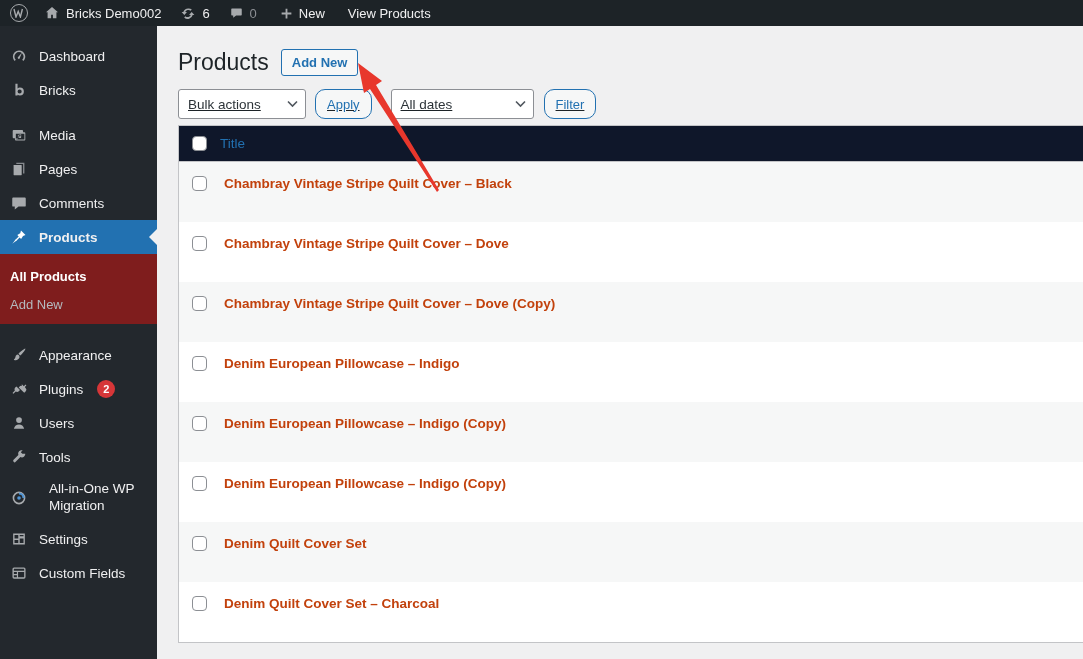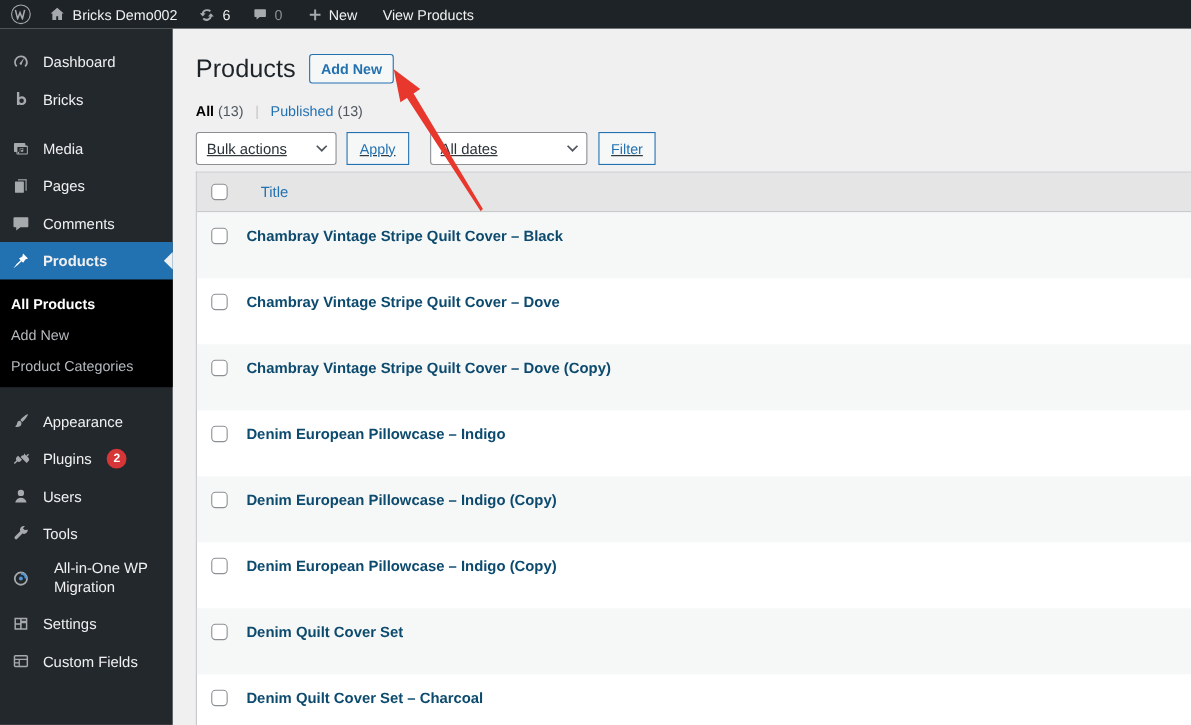--- a/index.html
+++ b/index.html
@@ -41,21 +41,21 @@
   }
   .menu-item .mi-icon { width:20px; height:20px; color:#a7aaad; flex:0 0 20px; display:flex; align-items:center; justify-content:center; }
   .menu-item.active { background:#2271b1; font-weight:600; }
   .menu-item.active .mi-icon { color:#fff; }
   .menu-item.active::after {
     content:""; position:absolute; right:0; top:50%; transform:translateY(-50%);
     border:8px solid transparent; border-right-color:#f0f0f1; border-left-width:0;
   }
   .menu-sep { height:11px; }
   .submenu {
-    background:#000000; padding:8px 17px 6px 0; margin-bottom:14px;
+    background:#7f1d1d; padding:8px 17px 6px 0; margin-bottom:14px;
   }
   .submenu-item {
     height:28px; display:flex; align-items:center; padding-left:10px;
     font-size:13px; color:#b4b9be; cursor:pointer;
   }
   .submenu-item.current { color:#fff; font-weight:700; }
   .badge {
     min-width:18px; height:18px; border-radius:9px; background:#d63638;
     color:#fff; font-size:11px; font-weight:700;
     display:flex; align-items:center; justify-content:center; margin-left:4px;
@@ -83,42 +83,42 @@
 
   .toolbar { padding:12px 0 0 21px; display:flex; align-items:center;text-decoration:underline; }
   .wp-select {
     position:relative; height:30px; background:#fff; border:1px solid #8c8f94;
     border-radius:3px; display:flex; align-items:center; padding:0 30px 0 9px;
     font-size:13.5px; color:#2c3338; cursor:pointer;
   }
   .wp-select .chev { position:absolute; right:7px; top:50%; transform:translateY(-50%); color:#50575e; }
   .wp-btn {
     height:30px; background:#f6f7f7; border:1px solid #2271b1; color:#2271b1;
-    border-radius:0; font-size:13px; padding:0 11px; cursor:pointer;
+    border-radius:10px; font-size:13px; padding:0 11px; cursor:pointer;
     font-family:"Liberation Sans", sans-serif;
   }
   .sp9 { width:9px; } .sp19 { width:19px; } .sp10 { width:10px; }
   #bulk-select { min-width:128px; }
   #dates-select { min-width:143px; }
 
   
   .list-table {
     margin:6px 0 0 21px; width:calc(100% - 21px);
     background:#fff; border:1px solid #c3c4c7; border-right:none;
   }
   .thead {
-    height:36px; display:flex; align-items:center; padding-left:13px; gap:30px;
-    border-bottom:1px solid #c3c4c7; background:#e5e5e5;
+    height:36px; display:flex; align-items:center; padding-left:13px; gap:13px;
+    border-bottom:1px solid #c3c4c7; background:#0f172a;
   }
   .th-title { color:#2271b1; font-size:13.5px; text-decoration:none; cursor:pointer; }
   .trow {
     height:60px; display:flex; align-items:flex-start; padding:14px 0 0 13px; gap:17px;
   }
   .trow.alt { background:#f6f7f7; }
-  .row-link { color:#0c4a6e; font-weight:700; font-size:13.5px; text-decoration:none; cursor:pointer; line-height:15px; }
+  .row-link { color:#c2410c; font-weight:700; font-size:13.5px; text-decoration:none; cursor:pointer; line-height:15px; }
   input.wp-check {
     appearance:none; -webkit-appearance:none;
     width:15px; height:15px; border:1px solid #8c8f94; border-radius:4px;
     background:#fff; cursor:pointer; margin:0; flex:0 0 15px;
   }
   .thead input.wp-check { margin-top:0; }
 
   
   #arrow-overlay {
     position:absolute; top:0; left:0; width:1083px; height:659px;
@@ -235,23 +235,20 @@
     <span class="mi-label">Products</span>
   </div>
 
   <div class="submenu">
     <div class="submenu-item current">
       <span>All Products</span>
     </div>
     <div class="submenu-item">
       <span>Add New</span>
     </div>
-    <div class="submenu-item">
-      <span>Product Categories</span>
-    </div>
   </div>
 
   <div class="menu-item">
     <span class="mi-icon">
       <svg width="18" height="18" viewBox="0 0 20 20" fill="currentColor">
           <path d="M16.4 3c-2.3 1.1-5.3 3.5-7 5.6l2 2c2.1-1.7 4.5-4.7 5.6-7 .3-.6-.1-.9-.6-.6zM8.4 9.5c-1.1.2-2 1.1-2.2 2.2-.2 1.3-.6 2.3-1.7 3-.3.2-.2.7.1.8 2.7.8 5.3-.4 5.9-2.6.3-1.1-.1-2.3-.9-3l-1.2-.4z"></path>
         </svg>
     </span>
     <span class="mi-label">Appearance</span>
   </div>
@@ -316,27 +313,20 @@
   </div>
 </div>
 
 <div id="content">
 
   <div class="header-row">
     <h1 class="page-title">Products</h1>
     <button class="add-new-btn">Add New</button>
   </div>
 
-  <div class="views-row">
-    <a class="view-all"><span>All</span></a>
-    <span class="count">(13)</span>
-    <span class="sep">|</span>
-    <a class="view-published"><span>Published</span></a>
-    <span class="count">(13)</span>
-  </div>
 
   <div class="toolbar">
     <div class="wp-select" id="bulk-select">
       <span>Bulk actions</span>
       <span class="chev">
         <svg width="11" height="7" viewBox="0 0 11 7">
             <path d="M1 1l4.5 4.5L10 1" fill="none" stroke="#50575e" stroke-width="1.6"></path>
           </svg>
       </span>
     </div>

